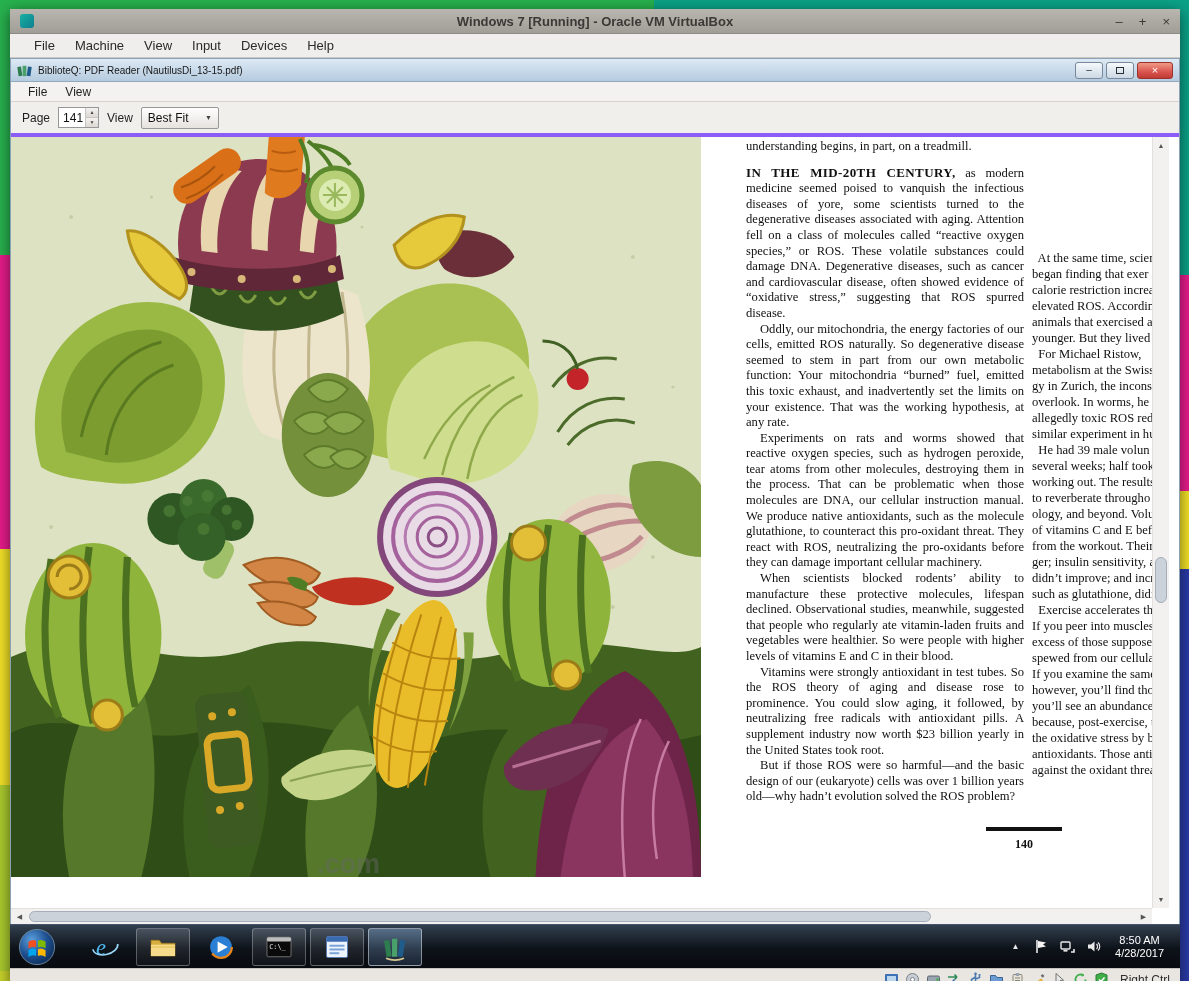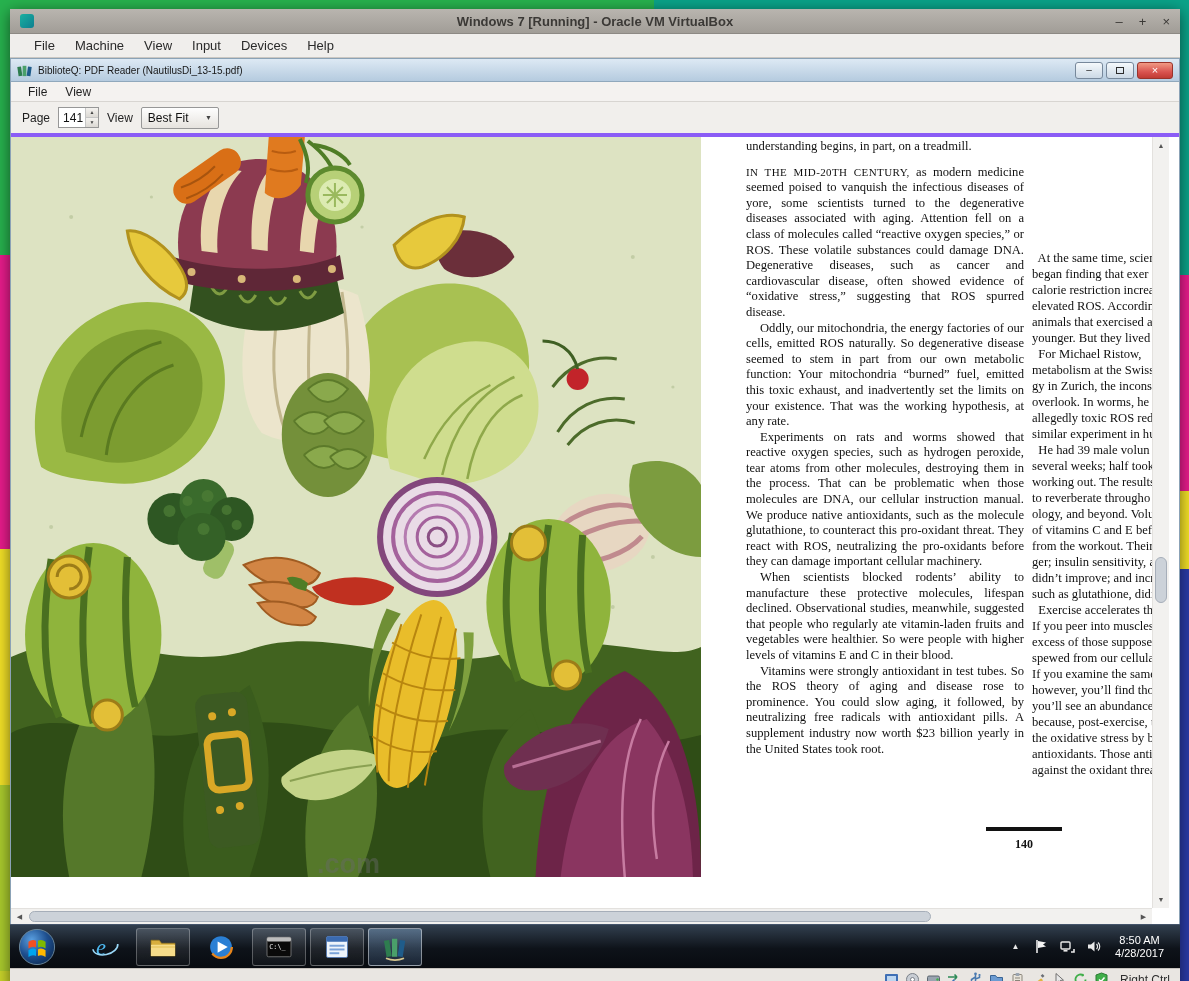--- a/index.html
+++ b/index.html
@@ -64,21 +64,21 @@
   
   .pdf-content { flex:1; min-height:0; position:relative; background:#fff; overflow:hidden; }
   .left-page-illustration { position:absolute; left:0; top:0; width:690px; height:740px; }
   .left-page-illustration svg { width:100%; height:100%; display:block; }
 
   .article-col1 { position:absolute; left:735px; top:2px; width:278px; height:745px;
     font-family:"Liberation Serif", serif; font-size:12.6px; line-height:15.6px; color:#101010; }
   .frag-line { margin-bottom:10px; white-space:nowrap; overflow:hidden; }
   .article-col1 p { text-align:justify; }
   .article-col1 p + p { text-indent:14px; }
-  .lead-in { font-weight:normal; font-size:11px; letter-spacing:0.4px; }
+  .lead-in { font-weight:bold; font-size:13px; letter-spacing:0.4px; }
 
   .article-col2 { position:absolute; left:1021px; top:0; width:131px; height:745px; padding-top:113px;
     font-family:"Liberation Serif", serif; font-size:12.6px; line-height:16px; color:#101010; overflow:hidden; }
   .article-col2 .line { white-space:pre; overflow:hidden; }
 
   .page-footer-bar { position:absolute; left:975px; top:690px; width:76px; height:4px; background:#121212; }
   .page-number { position:absolute; left:975px; top:700px; width:76px; text-align:center;
     font-family:"Liberation Serif", serif; font-size:12px; font-weight:bold; color:#121212; }
 
   
@@ -429,20 +429,21 @@
           </svg>
         </div>
 
         <div class="article-col1">
           <div class="frag-line">understanding begins, in part, on a treadmill.</div>
           <p><span class="lead-in">IN THE MID-20TH CENTURY,</span><span> as modern medicine seemed poised to vanquish the infectious diseases of yore, some scientists turned to the degenerative diseases associated with aging. Attention fell on a class of molecules called “reactive oxygen species,” or ROS. These volatile substances could damage DNA. Degenerative diseases, such as cancer and cardiovascular disease, often showed evidence of “oxidative stress,” suggesting that ROS spurred disease.</span></p>
           <p>Oddly, our mitochondria, the energy factories of our cells, emitted ROS naturally. So degenerative disease seemed to stem in part from our own metabolic function: Your mitochondria “burned” fuel, emitted this toxic exhaust, and inadvertently set the limits on your existence. That was the working hypothesis, at any rate.</p>
           <p>Experiments on rats and worms showed that reactive oxygen species, such as hydrogen peroxide, tear atoms from other molecules, destroying them in the process. That can be problematic when those molecules are DNA, our cellular instruction manual. We produce native antioxidants, such as the molecule glutathione, to counteract this pro-oxidant threat. They react with ROS, neutralizing the pro-oxidants before they can damage important cellular machinery.</p>
           <p>When scientists blocked rodents’ ability to manufacture these protective molecules, lifespan declined. Observational studies, meanwhile, suggested that people who regularly ate vitamin-laden fruits and vegetables were healthier. So were people with higher levels of vitamins E and C in their blood.</p>
           <p>Vitamins were strongly antioxidant in test tubes. So the ROS theory of aging and disease rose to prominence. You could slow aging, it followed, by neutralizing free radicals with antioxidant pills. A supplement industry now worth $23 billion yearly in the United States took root.</p>
+          <p>But if those ROS were so harmful—and the basic design of our (eukaryote) cells was over 1 billion years old—why hadn’t evolution solved the ROS problem?</p>
         </div>
 
         <div class="article-col2">
 
         <div class="line">  At the same time, scien</div>
             <div class="line">began finding that exer</div>
             <div class="line">calorie restriction increa</div>
             <div class="line">elevated ROS. According</div>
             <div class="line">animals that exercised a</div>
             <div class="line">younger. But they lived lo</div>

